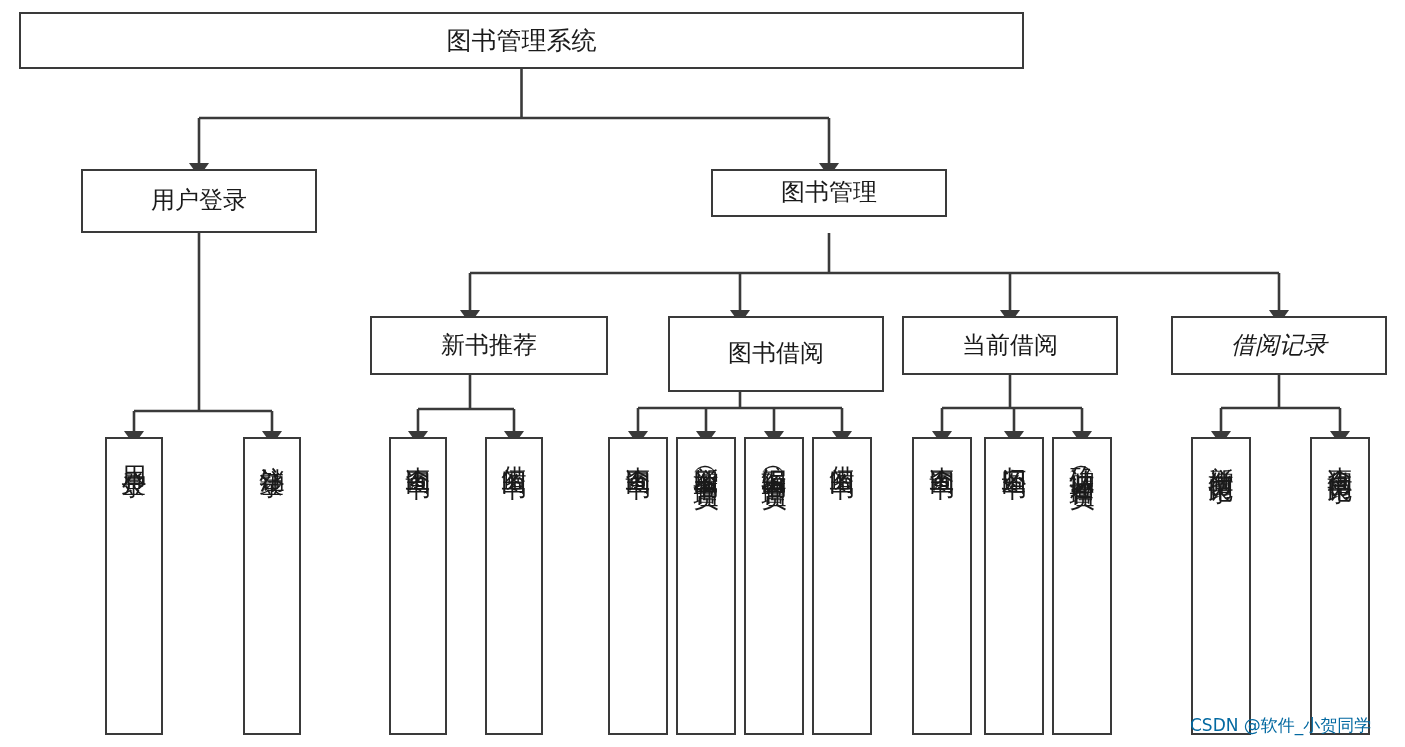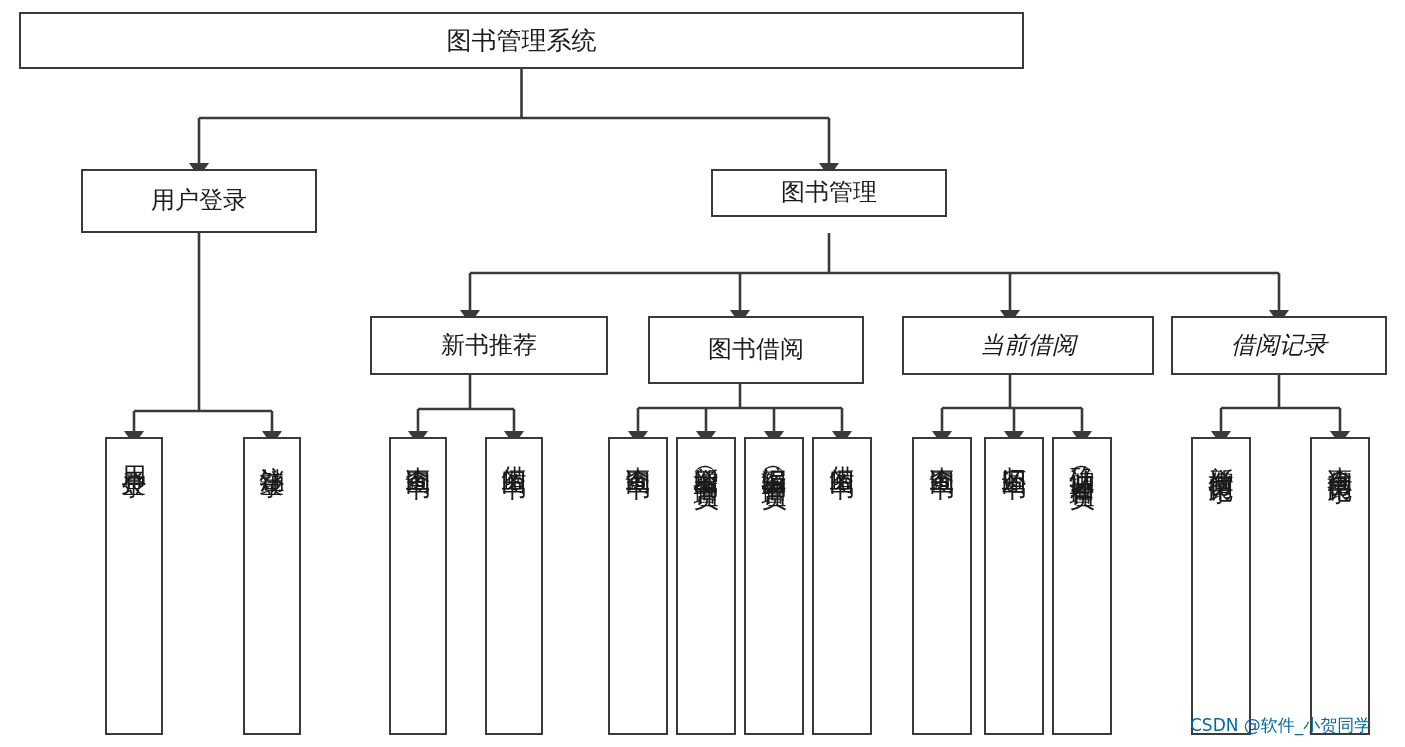--- a/index.html
+++ b/index.html
@@ -129,24 +129,24 @@
       </div>
       <div class="node level-1" style="left: 81px; top: 169px; width: 236px; height: 64px;">
         <span class="node-label">用户登录</span>
       </div>
       <div class="node level-1" style="left: 711px; top: 169px; width: 236px; height: 48px;">
         <span class="node-label">图书管理</span>
       </div>
       <div class="node level-2" style="left: 370px; top: 316px; width: 238px; height: 59px;">
         <span class="node-label">新书推荐</span>
       </div>
-      <div class="node level-2" style="left: 648px; top: 316px; width: 216px; height: 68px;">
+      <div class="node level-2" style="left: 668px; top: 316px; width: 216px; height: 76px;">
         <span class="node-label">图书借阅</span>
       </div>
-      <div class="node level-2" style="left: 902px; top: 316px; width: 252px; height: 59px; font-style: italic;">
+      <div class="node level-2" style="left: 902px; top: 316px; width: 216px; height: 59px;">
         <span class="node-label">当前借阅</span>
       </div>
       <div class="node level-2" style="left: 1171px; top: 316px; width: 216px; height: 59px; font-style: italic;">
         <span class="node-label">借阅记录</span>
       </div>
       <div class="node level-3 leaf" style="left: 105px; top: 437px; width: 58px; height: 298px;">
         <span class="node-label">用户登录</span>
       </div>
       <div class="node level-3 leaf" style="left: 243px; top: 437px; width: 58px; height: 298px;">
         <span class="node-label">注销登录</span>

